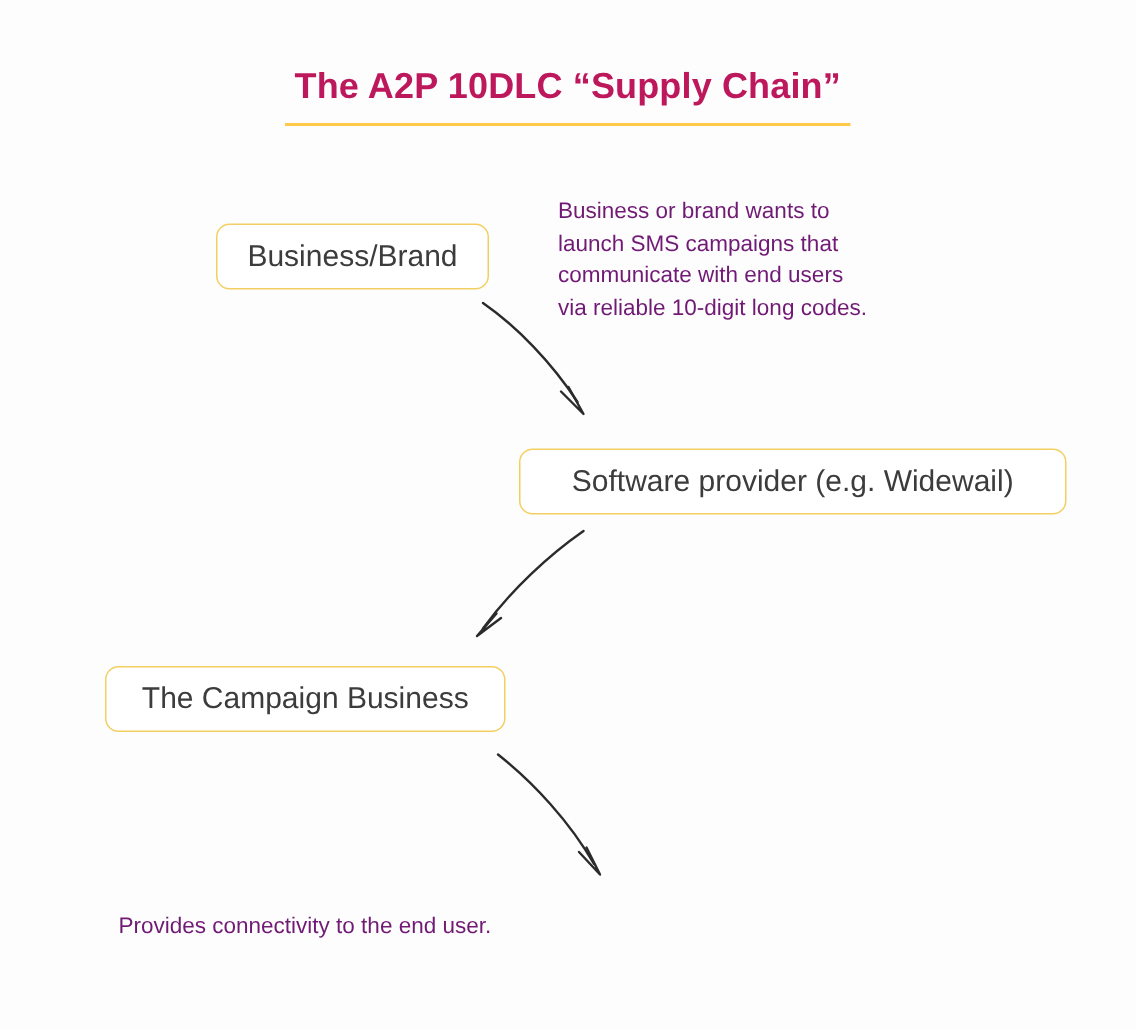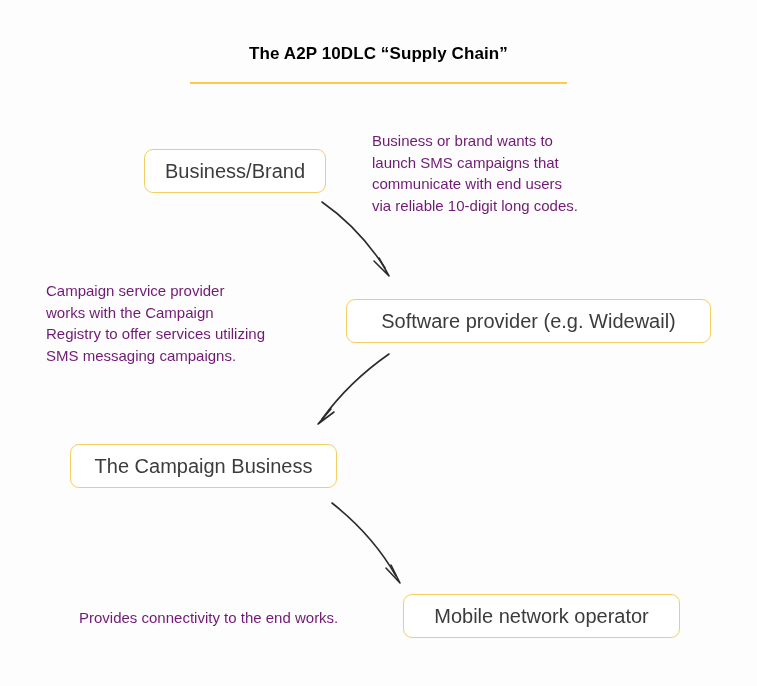--- a/index.html
+++ b/index.html
@@ -26,23 +26,23 @@
   
   .title-wrap {
     position: absolute;
     left: 0;
     top: 44px;
     width: 757px;
     text-align: center;
   }
   .title-text {
     display: inline-block;
-    font-size: 17px;
+    font-size: 24px;
     font-weight: bold;
-    color: #000000;
+    color: #be185d;
     letter-spacing: 0.1px;
     line-height: 1.2;
   }
   .title-rule {
     position: absolute;
     left: 190px;
     top: 82px;
     width: 377px;
     height: 2px;
     background: #ffc94a;
@@ -139,27 +139,20 @@
   </div>
 
   <div id="box-software" class="node-box">
     <span>Software provider (e.g. Widewail)</span>
   </div>
 
   <div id="box-registry" class="node-box">
     <span>The Campaign Business</span>
   </div>
 
-  <div id="box-operator" class="node-box">
-    <span>Mobile network operator</span>
-  </div>
 
   <div id="note-business" class="note">Business or brand wants to
 launch SMS campaigns that
 communicate with end users
 via reliable 10-digit long codes.</div>
-  <div id="note-csp" class="note">Campaign service provider
-works with the Campaign
-Registry to offer services utilizing
-SMS messaging campaigns.</div>
-  <div id="note-mno" class="note">Provides connectivity to the end works.</div>
+  <div id="note-mno" class="note">Provides connectivity to the end user.</div>
 
 </div>
 
 </body></html>

